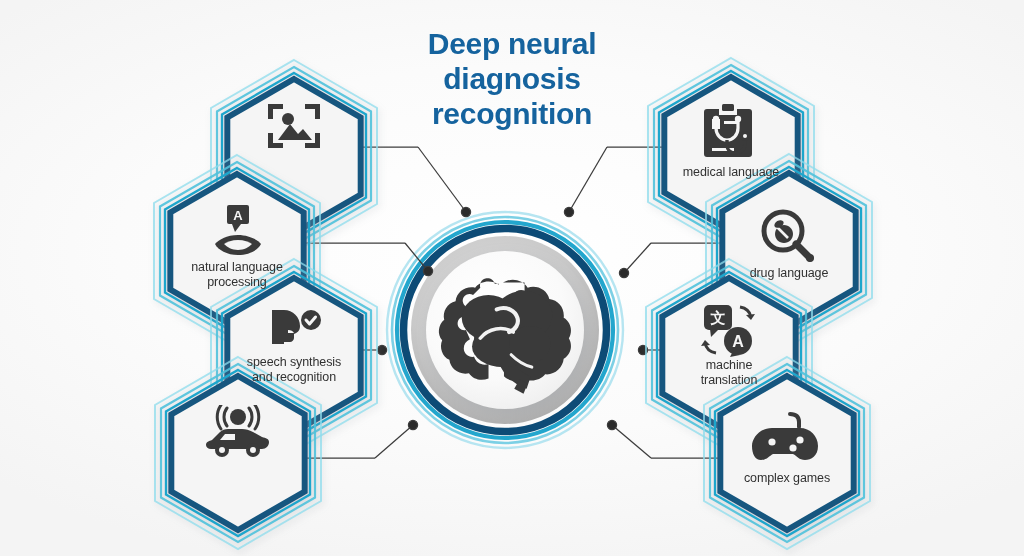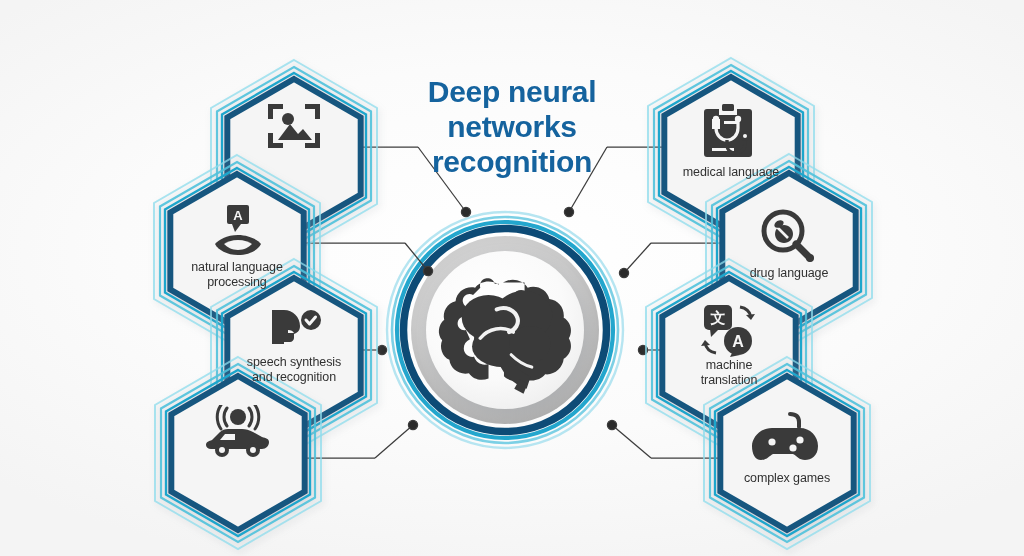--- a/index.html
+++ b/index.html
@@ -13,21 +13,21 @@
     background:
       radial-gradient(ellipse 70% 60% at 50% 45%, #ffffff 0%, #fbfbfb 55%, #f4f4f4 100%),
       linear-gradient(135deg,#fbfbfb 0%,#f6f6f6 50%,#f2f2f2 100%);
   }
   #bgsvg,#linksvg,#hexsvg{position:absolute;left:0;top:0;width:1024px;height:556px;}
   #linksvg{z-index:3;}
   #hexsvg{z-index:4;}
   .title{
     position:absolute;z-index:6;left:370px;top:26px;width:284px;
     text-align:center;color:#15639e;font-weight:bold;
-    font-size:30px;line-height:35px;letter-spacing:-.3px;margin-top:48px;
+    font-size:30px;line-height:35px;letter-spacing:-.3px;
   }
   .hexlabel{
     position:absolute;z-index:6;text-align:center;color:#313131;
     font-size:12.5px;line-height:14.5px;letter-spacing:-.1px;
     font-weight:500;white-space:pre-line;pointer-events:none;
   }
   .icon{position:absolute;z-index:6;fill:#3a3a3a;}
 </style>
 </head>
 <body>
@@ -204,21 +204,21 @@
     <g transform="translate(729,355)" filter="url(#hexShadow)">
         <use href="#hexset"></use>
       </g>
     <g transform="translate(787,453)" filter="url(#hexShadow)">
         <use href="#hexset"></use>
       </g>
   </svg>
 
   <div class="title">
     <div>Deep neural</div>
-    <div>networks</div>
+    <div>diagnosis</div>
     <div>recognition</div>
   </div>
 
   <svg class="icon" style="left:266px;top:102px" width="56" height="48" viewBox="0 0 56 48">
     <path d="M2 2h15v5H7v10H2V2zM54 2H39v5h10v10h5V2zM2 46h15v-5H7V31H2v15zM54 46H39v-5h10V31h5v15z"></path>
     <circle cx="22" cy="17" r="6"></circle>
     <path d="M12 38l12-16 8 10 5-5 9 11z"></path>
   </svg>
 
   <svg class="icon" style="left:213px;top:205px" width="50" height="52" viewBox="0 0 50 52">

